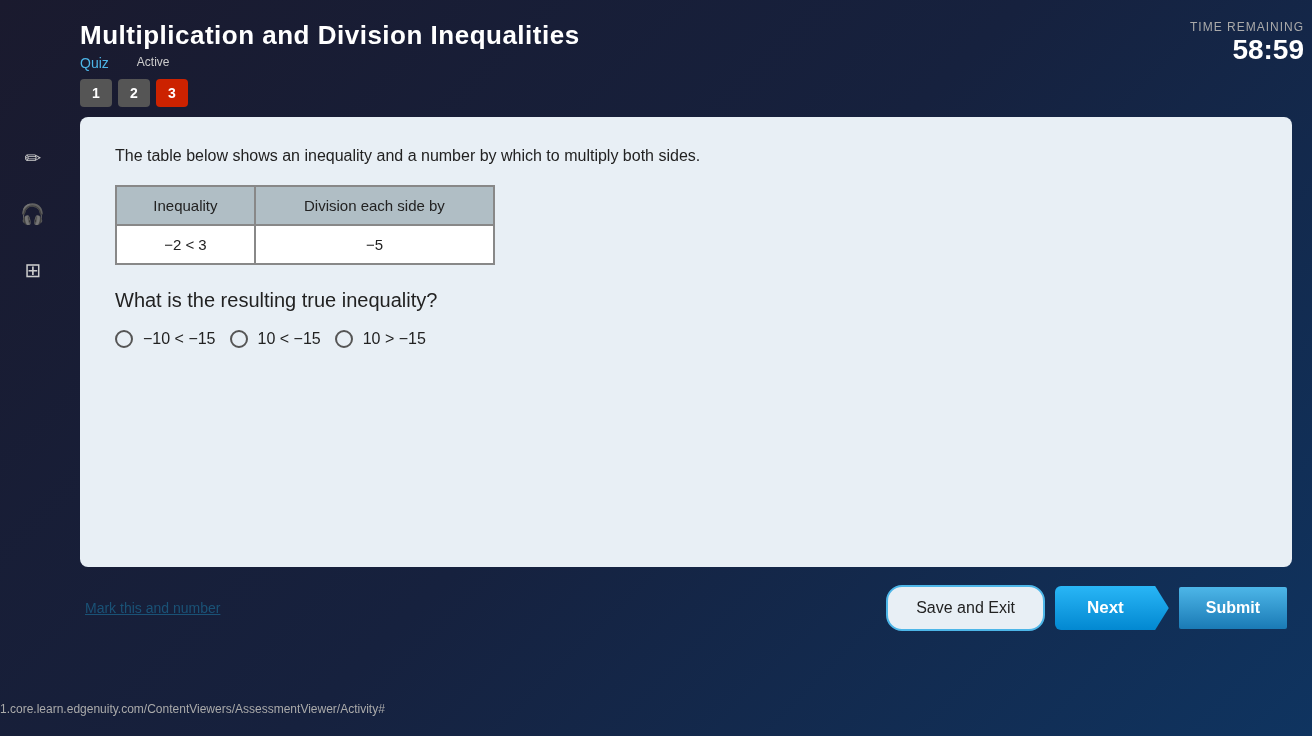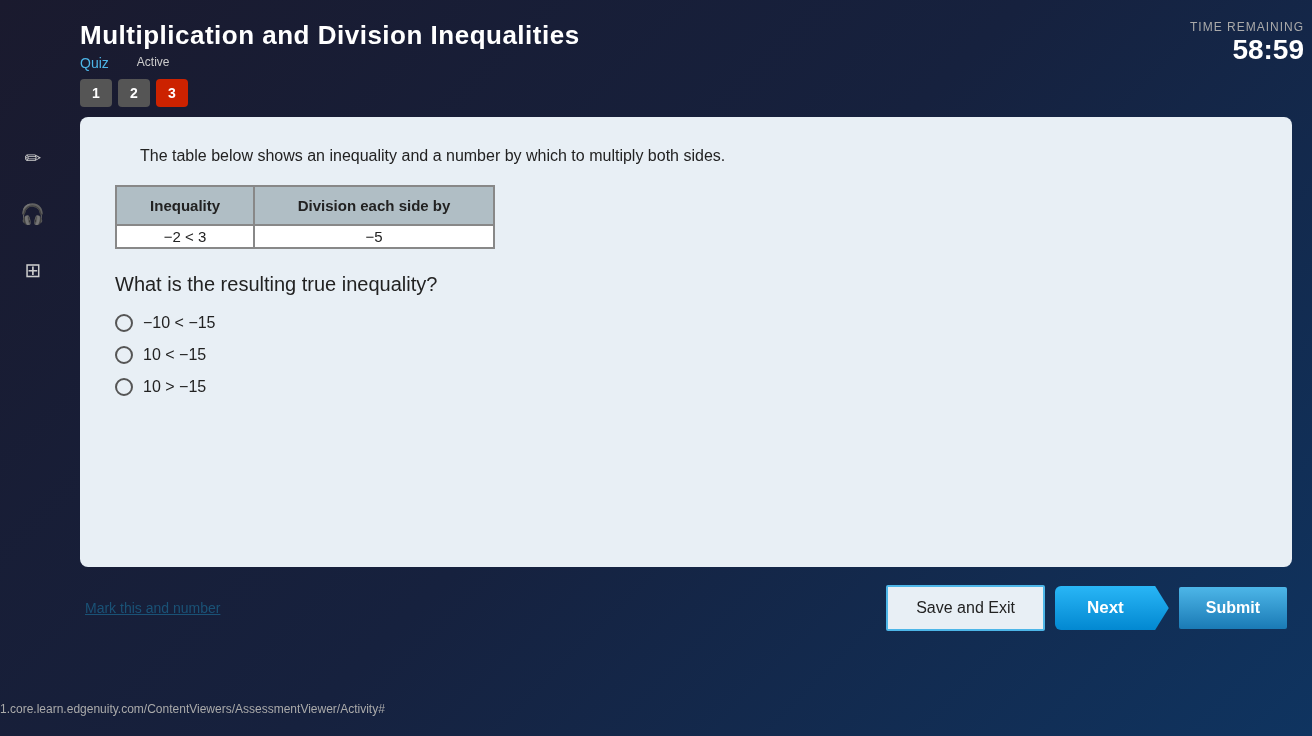--- a/index.html
+++ b/index.html
@@ -110,58 +110,57 @@
       padding: 30px 35px;
       margin-top: 10px;
       min-height: 450px;
       position: relative;
     }
 
     .question-text {
       font-size: 16px;
       color: #222;
       margin-bottom: 20px;
-      margin-left: 25px;
     }
 
     .inequality-table {
       border-collapse: collapse;
       margin-bottom: 24px;
       min-width: 380px;
     }
 
     .inequality-table th {
       background: #b0bec5;
       border: 2px solid #888;
       padding: 10px 20px;
       font-size: 15px;
-      font-weight: bold;
+      font-weight: normal;
       color: #222;
       text-align: center;
     }
 
     .inequality-table td {
       background: #fff;
       border: 2px solid #888;
-      padding: 2px 20px;
+      padding: 10px 20px;
       font-size: 15px;
       color: #222;
       text-align: center;
     }
 
     .result-question {
       font-size: 20px;
       color: #222;
       margin-bottom: 18px;
       font-weight: normal;
     }
 
     .answer-options {
       display: flex;
-      flex-direction: column;
+      flex-direction: row;
       gap: 14px;
     }
 
     .answer-option {
       display: flex;
       align-items: center;
       gap: 10px;
       font-size: 16px;
       color: #222;
       cursor: pointer;
@@ -198,21 +197,21 @@
       gap: 10px;
       align-items: center;
     }
 
     .btn-save-exit {
       padding: 12px 28px;
       border: 2px solid #4db6e8;
       background: #e8eff5;
       color: #222;
       font-size: 16px;
-      border-radius: 2px;
+      border-radius: 16px;
       cursor: pointer;
       font-weight: normal;
     }
 
     .btn-next {
       padding: 12px 32px;
       background: linear-gradient(to bottom, #29b6f6, #0288d1);
       color: #fff;
       font-size: 17px;
       border: none;

